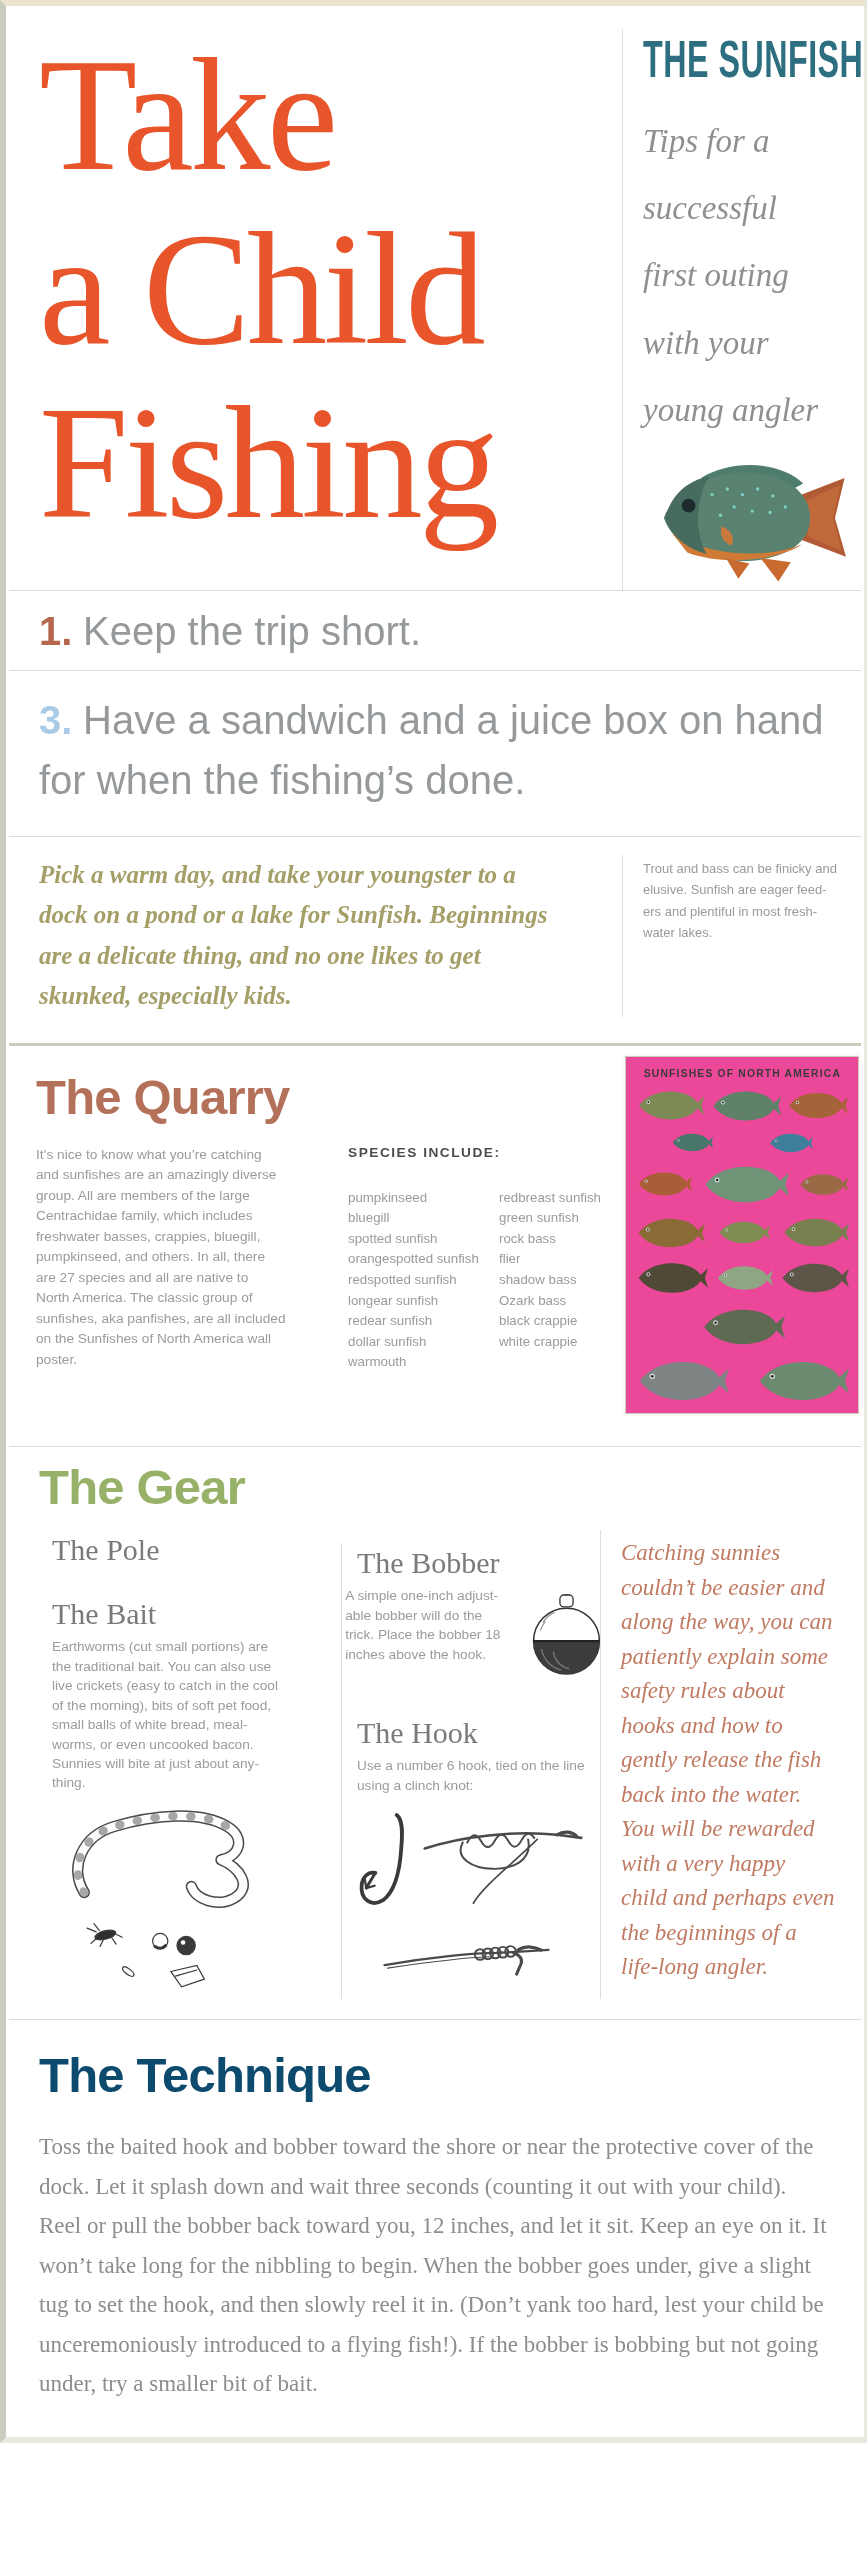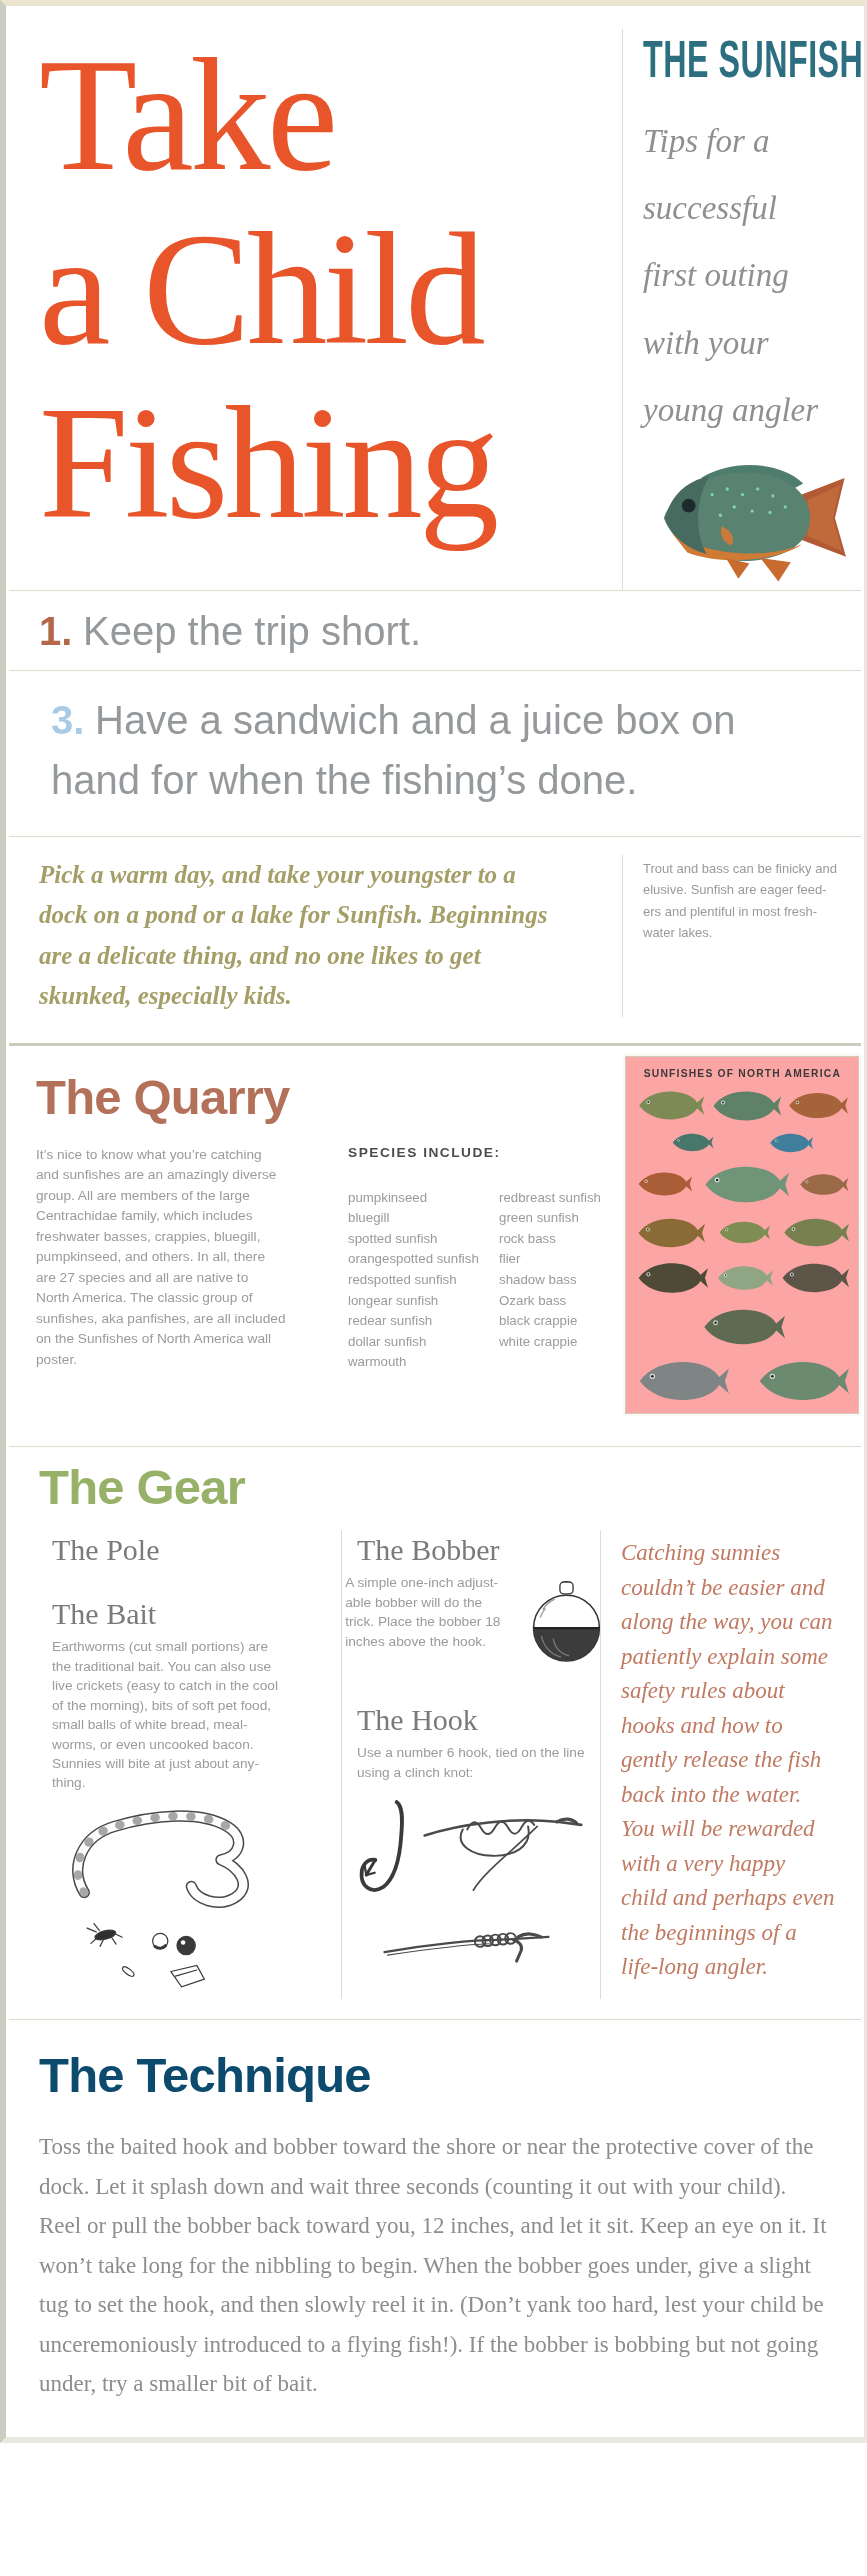--- a/index.html
+++ b/index.html
@@ -29,21 +29,21 @@
   
   .rule { border:0; border-top:1.5px solid #dcdfd0; margin:0 3px; }
   .rule-thick { border:0; border-top:3.8px solid #c9cdbb; margin:0 3px; }
 
   
   .tips { padding:18px 30px 26px 33px; }
   .tip-row { display:flex; gap:37px; align-items:baseline; }
   .tip { font-size:40px; color:#95999b; letter-spacing:0; }
   .tip .num { font-weight:bold; margin-right:10.7px; }
   .tips .rule-inner { border:0; border-top:1.5px solid #dcdfd0; margin:16.7px -27px 20px -30px; }
-  .tip3 { font-size:40px; color:#95999b; line-height:1.48;margin-left:12px; }
+  .tip3 { font-size:40px; color:#95999b; line-height:1.48; }
   .num1 { color:#B5674C; } .num2 { color:#8FAE67; } .num3 { color:#AACBE6; }
 
   
   .intro { display:grid; grid-template-columns:1fr 242px; padding:18px 0 26px 0; }
   .lead { padding-left:33px; font-family:"Liberation Serif", serif; font-style:italic;
           font-weight:bold; color:#A49E67; font-size:25px; line-height:1.62; }
   .note { border-left:0.8px solid #dcdcdc; padding:3px 10.7px 0 20px; color:#9a9a9a;
           font-size:13px; line-height:1.65; }
 
   
@@ -52,33 +52,33 @@
   .h-technique { color:#0c4a6e; }
 
   
   .quarry { padding:6px 4.6px 32px 30px; display:grid; grid-template-columns:1fr 234px; column-gap:23px; }
   .q-head { margin:16.7px 0 20px 0; }
   .q-cols { display:grid; grid-template-columns:303px 1fr; column-gap:9px; }
   .q-body { color:#9b9b9b; font-size:13.7px; line-height:1.5; }
   .sp-label { color:#4c4c4c; font-weight:bold; font-size:13.7px; letter-spacing:1.5px; margin-bottom:28px; }
   .sp-cols { display:grid; grid-template-columns:145px 1fr; column-gap:6px;
              color:#9b9b9b; font-size:13.3px; line-height:1.55; }
-  .poster { background:#fca5a5; border:0.8px solid #cfccbd; box-shadow:0 0 0 2.3px #faf9f4;
+  .poster { background:#ec4899; border:0.8px solid #cfccbd; box-shadow:0 0 0 2.3px #faf9f4;
             padding:10.7px 9px 7.6px 9px; margin-top:4.6px; }
   .poster-title { font-size:10.3px; font-weight:bold; letter-spacing:1.2px; color:#3a3a3a;
                   text-align:center; margin-bottom:7.6px; white-space:nowrap; }
   .fish-row { display:flex; align-items:center; }
   .fish-row svg { display:block; }
 
   
   .gear { padding:12px 0 0 0; }
   .gear > .sec-h { padding-left:33px; margin-bottom:15px; }
   .gear-grid { display:grid; grid-template-columns:335px 259px 1fr; padding-bottom:20px; }
   .g-col1 { padding:3px 20px 0 46px; }
-  .g-col2 { border-left:0.8px solid #dcdcdc; padding:3px 6px 0 15px; }
+  .g-col2 { border-left:0.8px solid #dcdcdc; padding:3px 6px 0 15px;margin-top:13px; }
   .g-col3 { border-left:0.8px solid #dcdcdc; padding:6px 10.7px 0 20px; }
   .g-sub { font-family:"Liberation Serif", serif; color:#7a7a7a; font-size:30px;
            font-weight:normal; margin-bottom:6px; }
   .g-body { color:#9b9b9b; font-size:13.7px; line-height:1.42; }
   .bobber-wrap { display:flex; gap:4.6px;justify-content:center; }
   .bobber-wrap .g-body { width:177px; flex:none; }
   .mt { margin-top:30px; }
   .aside { font-family:"Liberation Serif", serif; font-style:italic; color:#C07A62;
            font-size:23px; line-height:1.5; }
 

